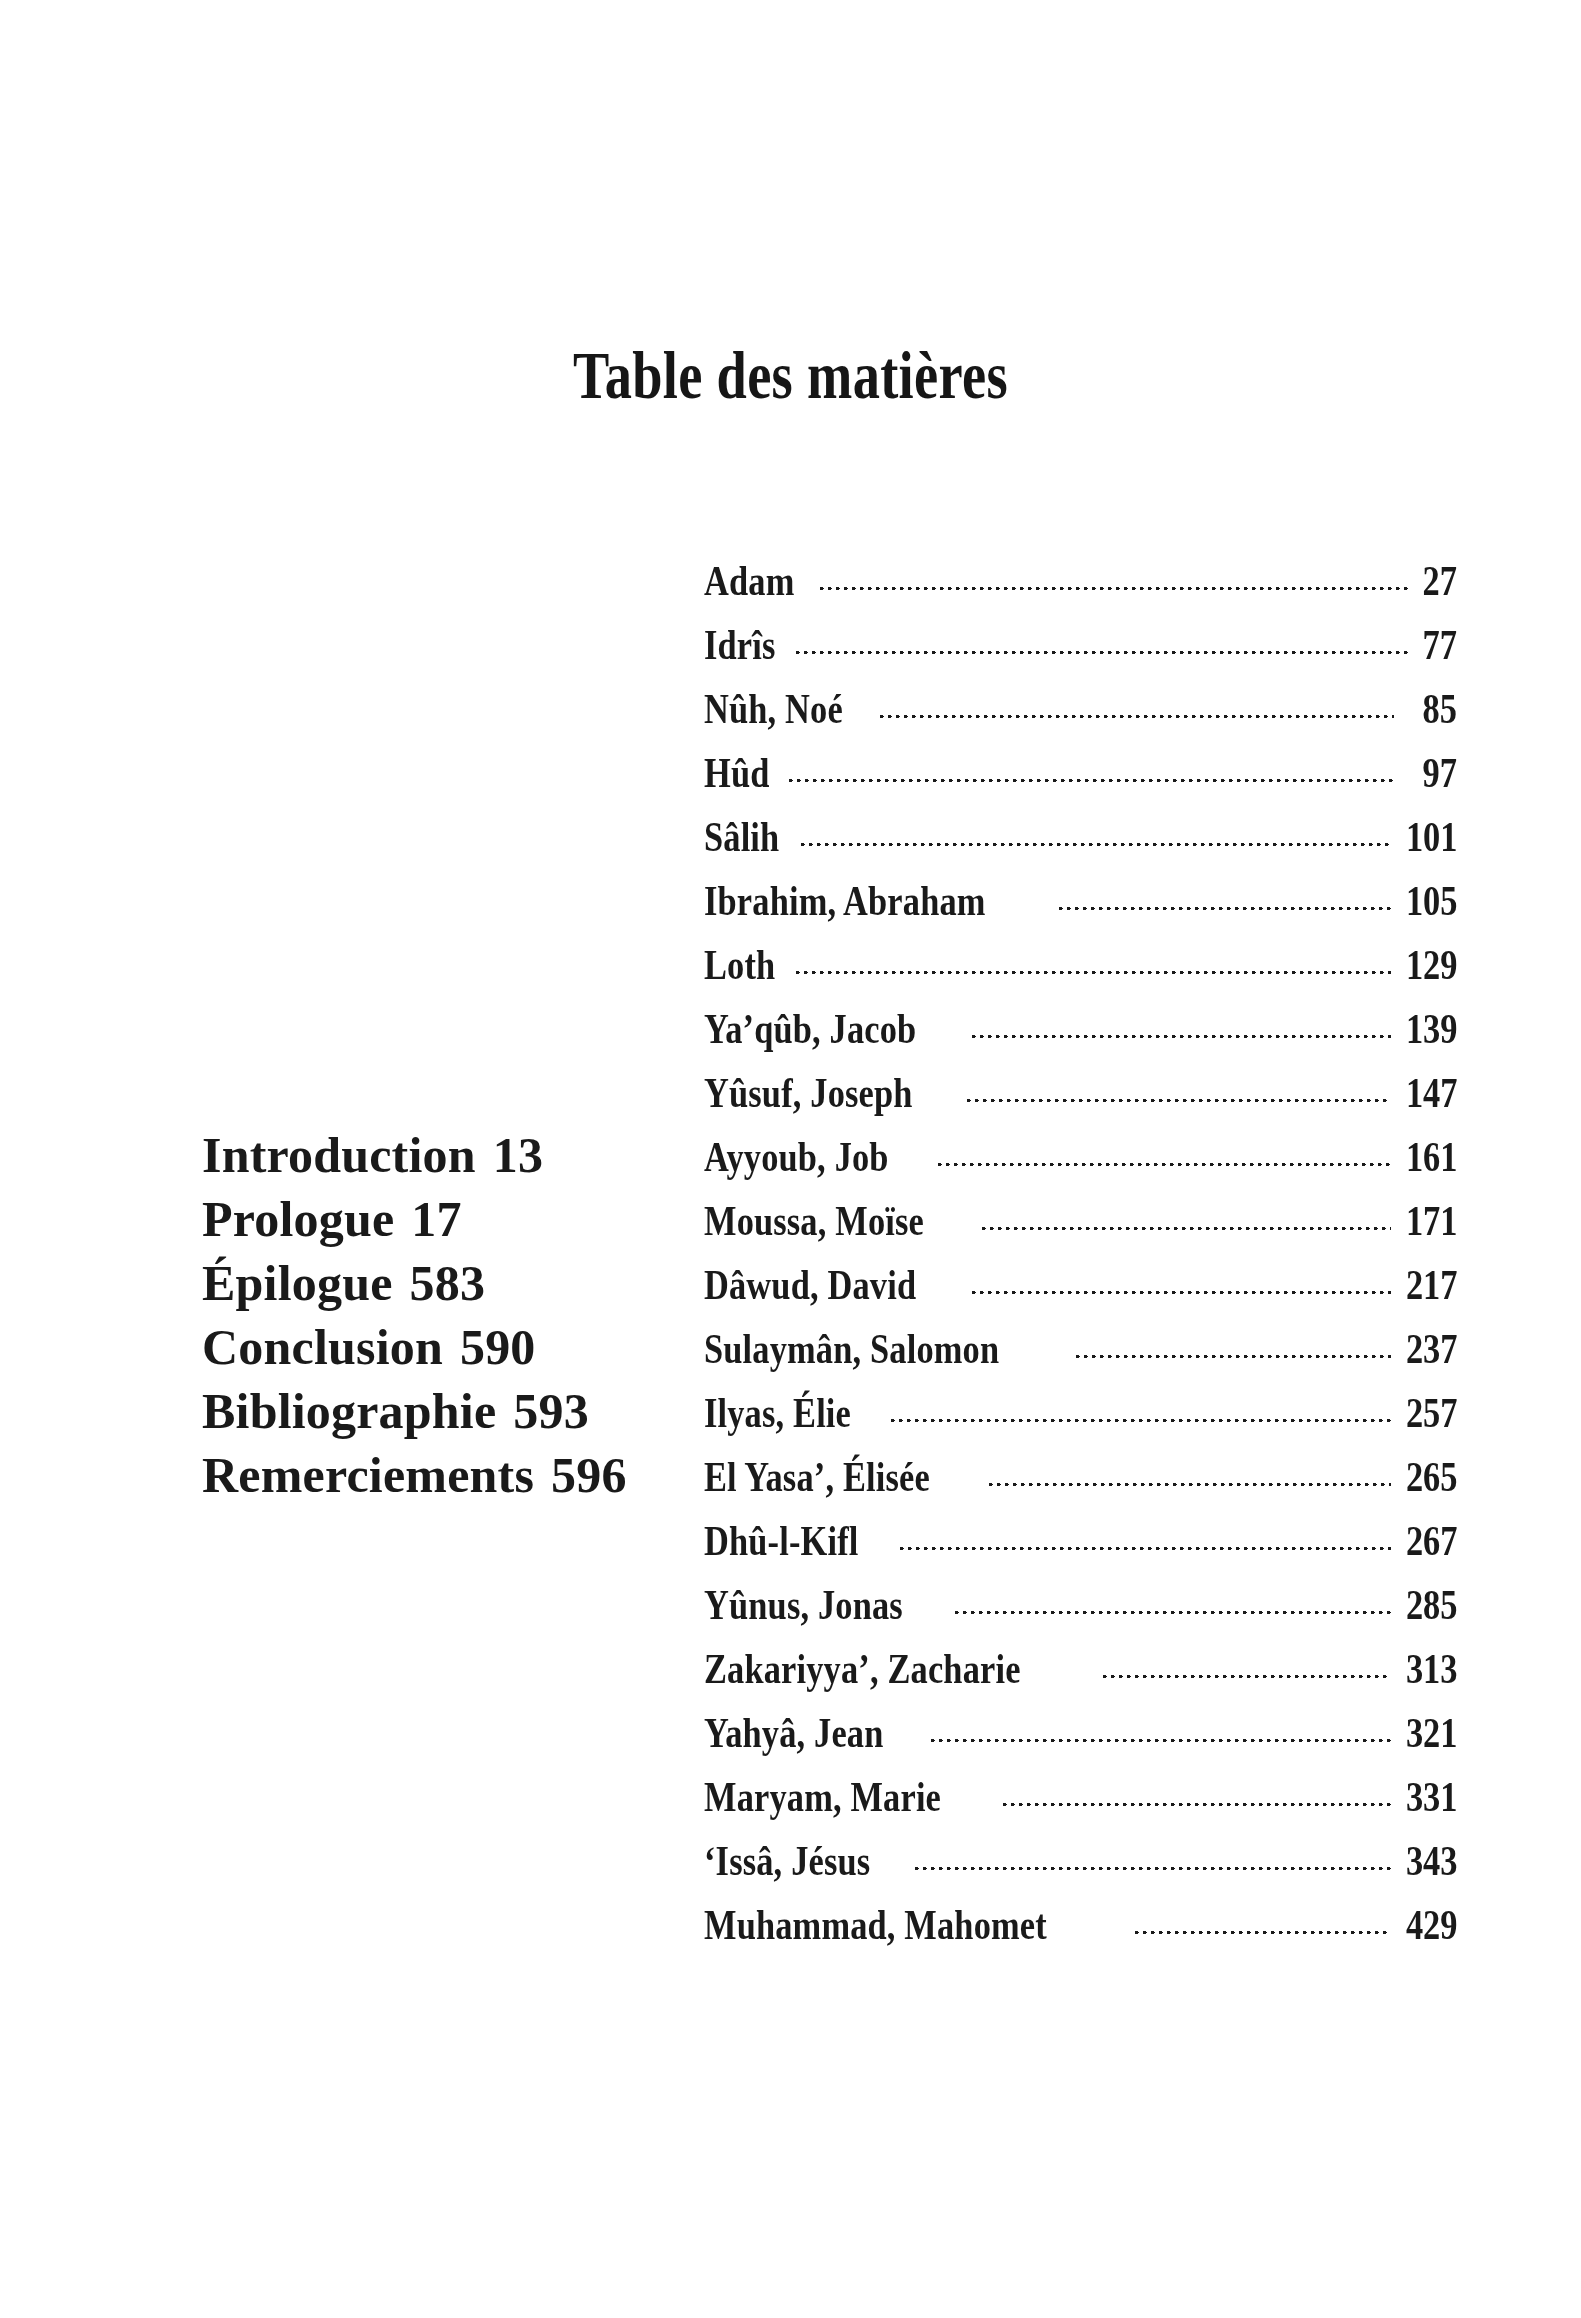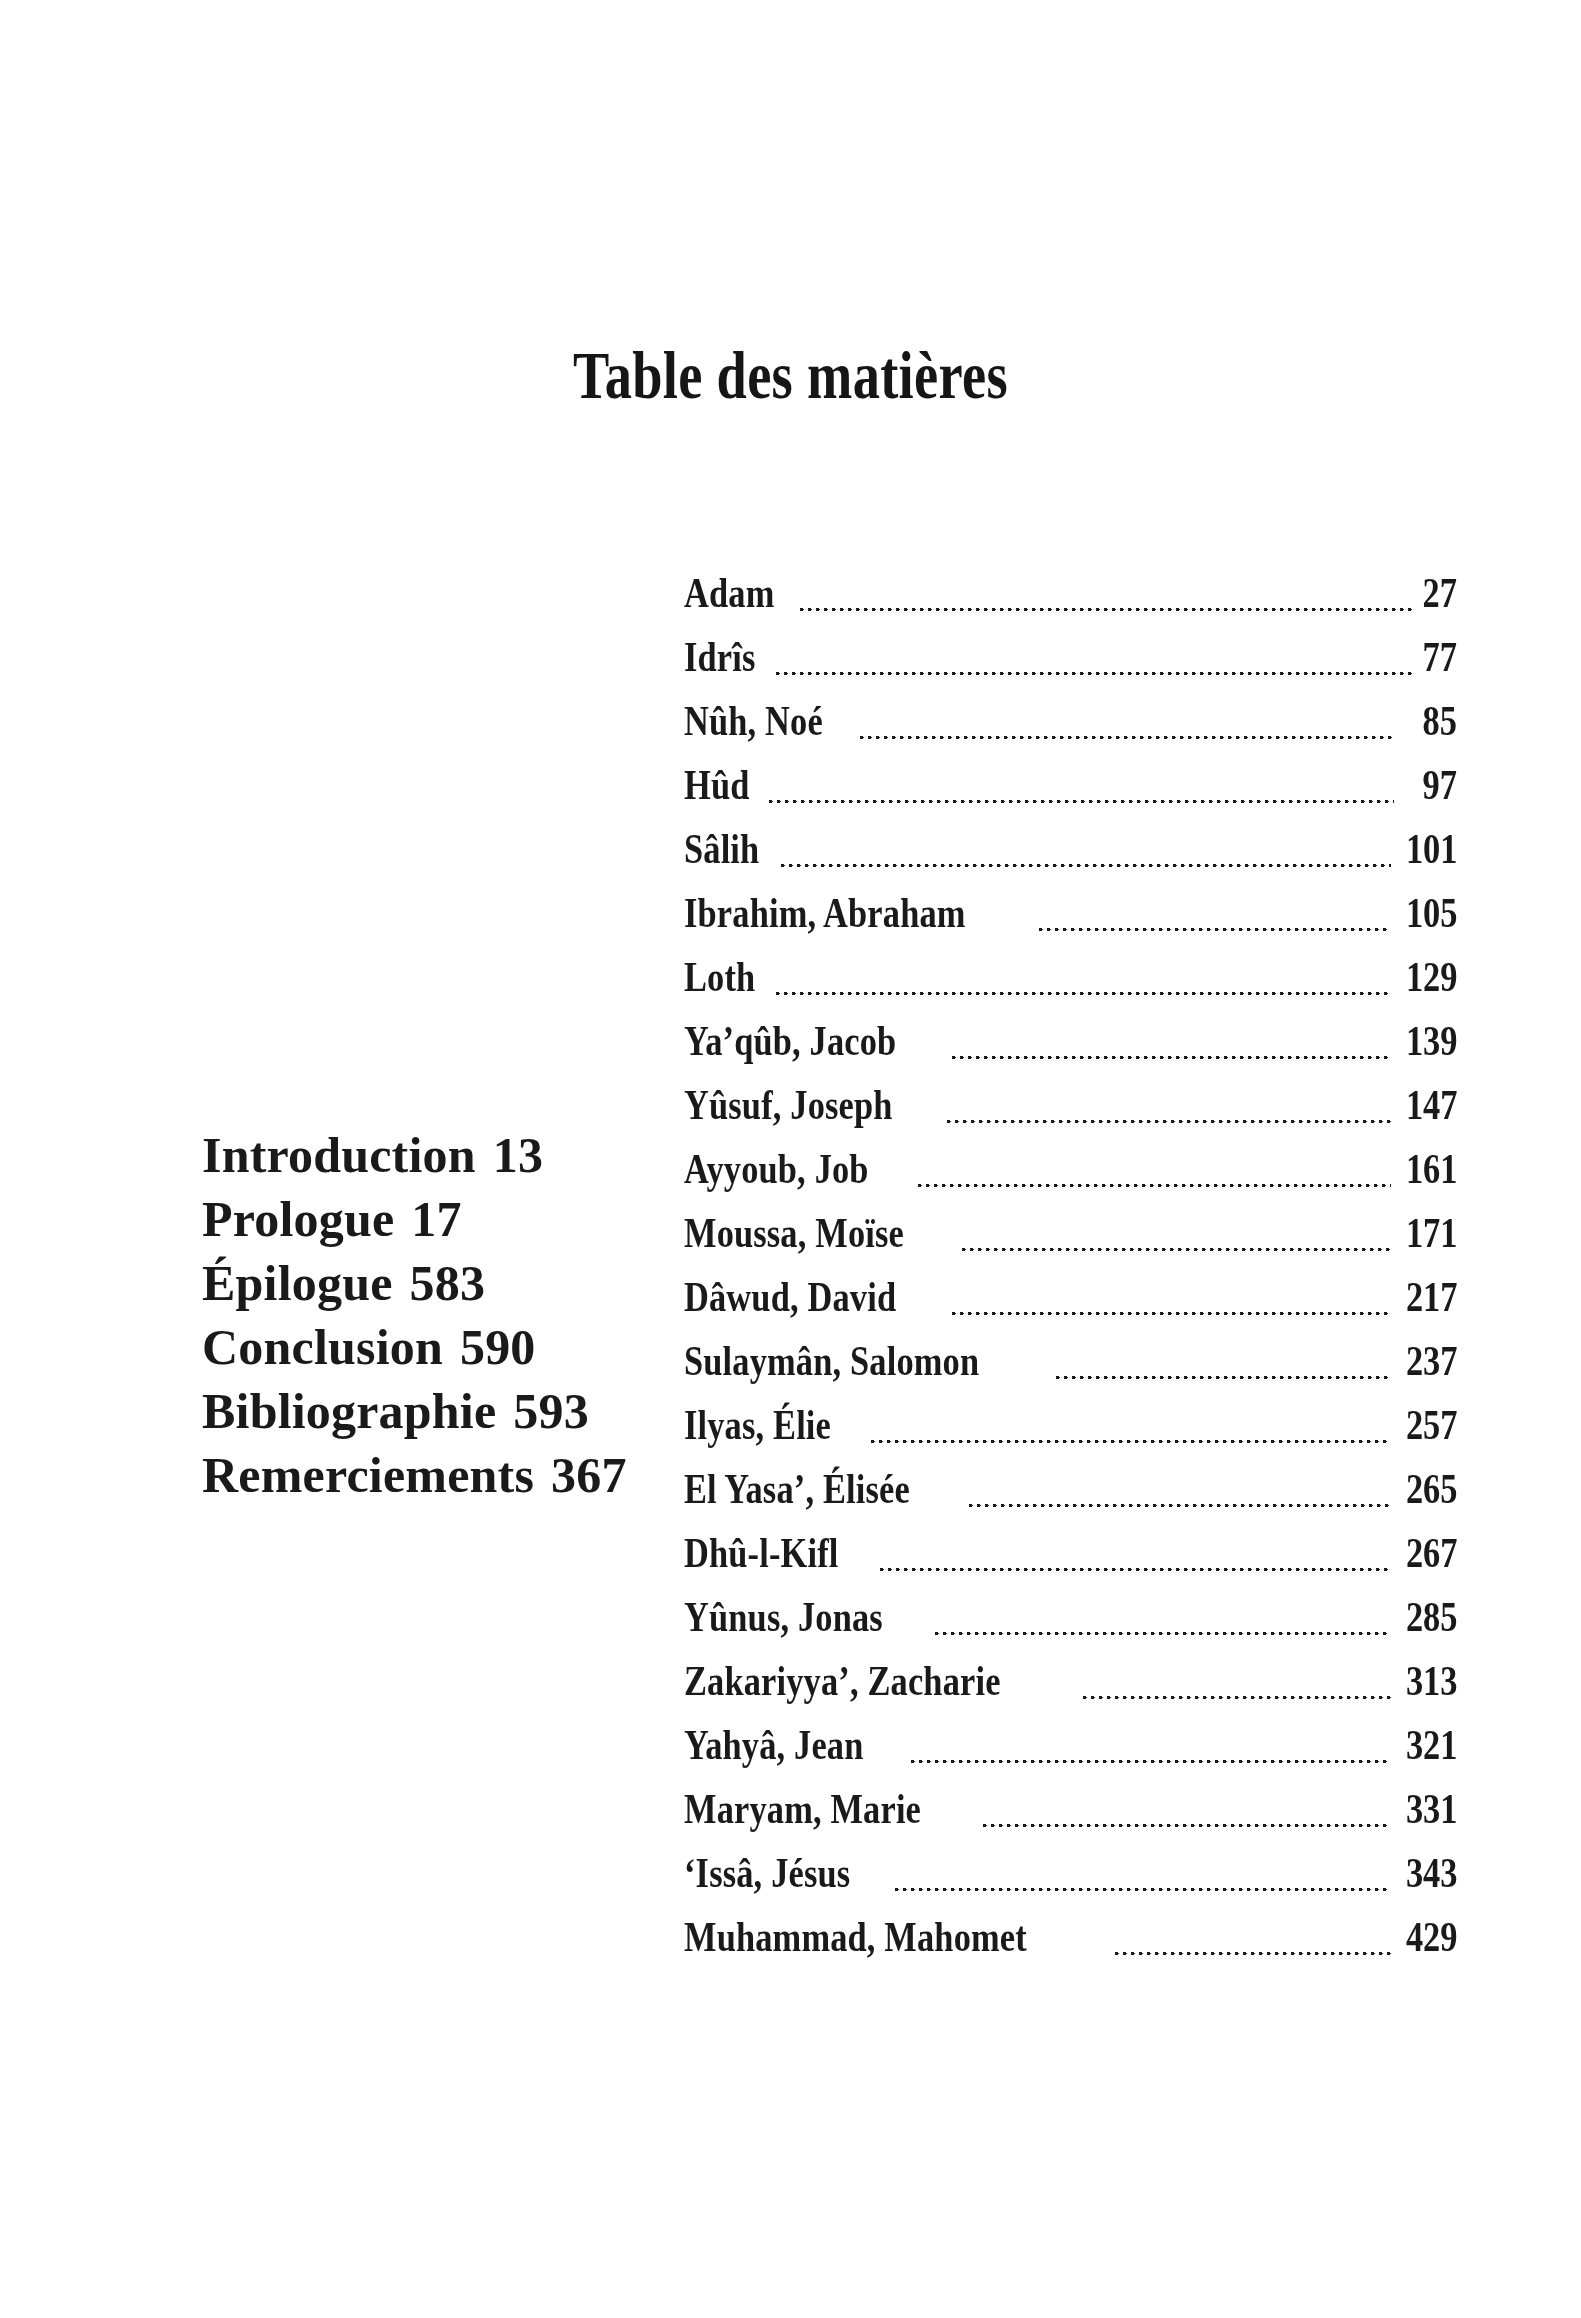--- a/index.html
+++ b/index.html
@@ -61,24 +61,25 @@
 
   
   .toc-list {
     position: absolute;
     left: 684px;
     top: 555px;
     width: 773px;
   }
   .toc-row {
     display: flex;
-    align-items: flex-end;
+    align-items: flex-start;
     height: 64px;
     white-space: nowrap;
     overflow: hidden;
+    margin-left: 20px;
   }
   .toc-label {
     font-size: 43px;
     line-height: 52px;
     color: #1a1a1a;
     transform: scaleX(0.80);
     transform-origin: left center;
     flex: 0 0 auto;
     letter-spacing: 0.2px;
   }
@@ -118,21 +119,21 @@
 <div class="page">
 
   <div class="toc-title">Table des matières</div>
 
   <div class="front-matter">
       <div class="fm-row"><span class="fm-label">Introduction</span><span class="fm-gap">&nbsp;</span><span class="fm-page">13</span></div>
       <div class="fm-row"><span class="fm-label">Prologue</span><span class="fm-gap">&nbsp;</span><span class="fm-page">17</span></div>
       <div class="fm-row"><span class="fm-label">Épilogue</span><span class="fm-gap">&nbsp;</span><span class="fm-page">583</span></div>
       <div class="fm-row"><span class="fm-label">Conclusion</span><span class="fm-gap">&nbsp;</span><span class="fm-page">590</span></div>
       <div class="fm-row"><span class="fm-label">Bibliographie</span><span class="fm-gap">&nbsp;</span><span class="fm-page">593</span></div>
-      <div class="fm-row"><span class="fm-label">Remerciements</span><span class="fm-gap">&nbsp;</span><span class="fm-page">367</span></div>
+      <div class="fm-row"><span class="fm-label">Remerciements</span><span class="fm-gap">&nbsp;</span><span class="fm-page">596</span></div>
     </div>
 
   <div class="toc-list">
       <div class="toc-row">
         <span class="toc-label">Adam</span>
         <span class="toc-dots"></span>
         <span class="toc-page">27</span>
       </div>
       <div class="toc-row">
         <span class="toc-label">Idrîs</span>

